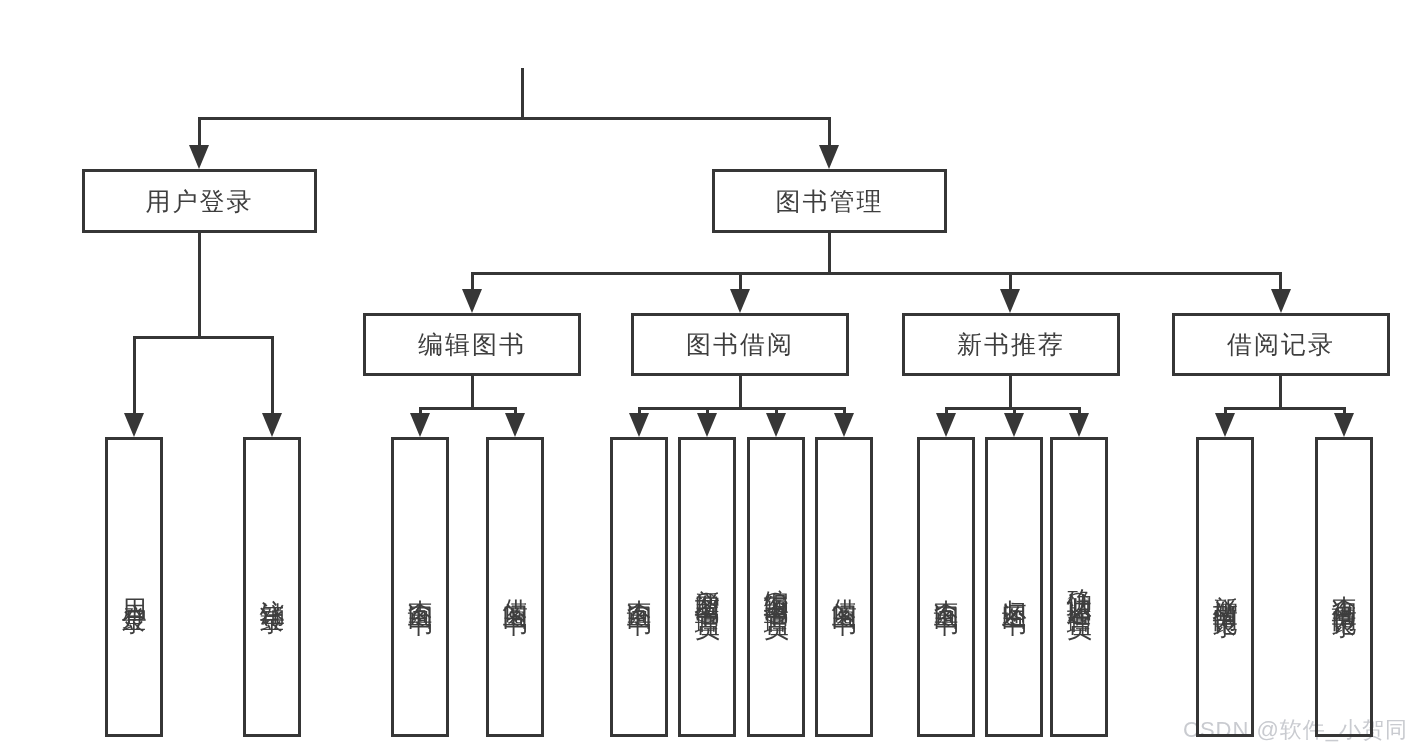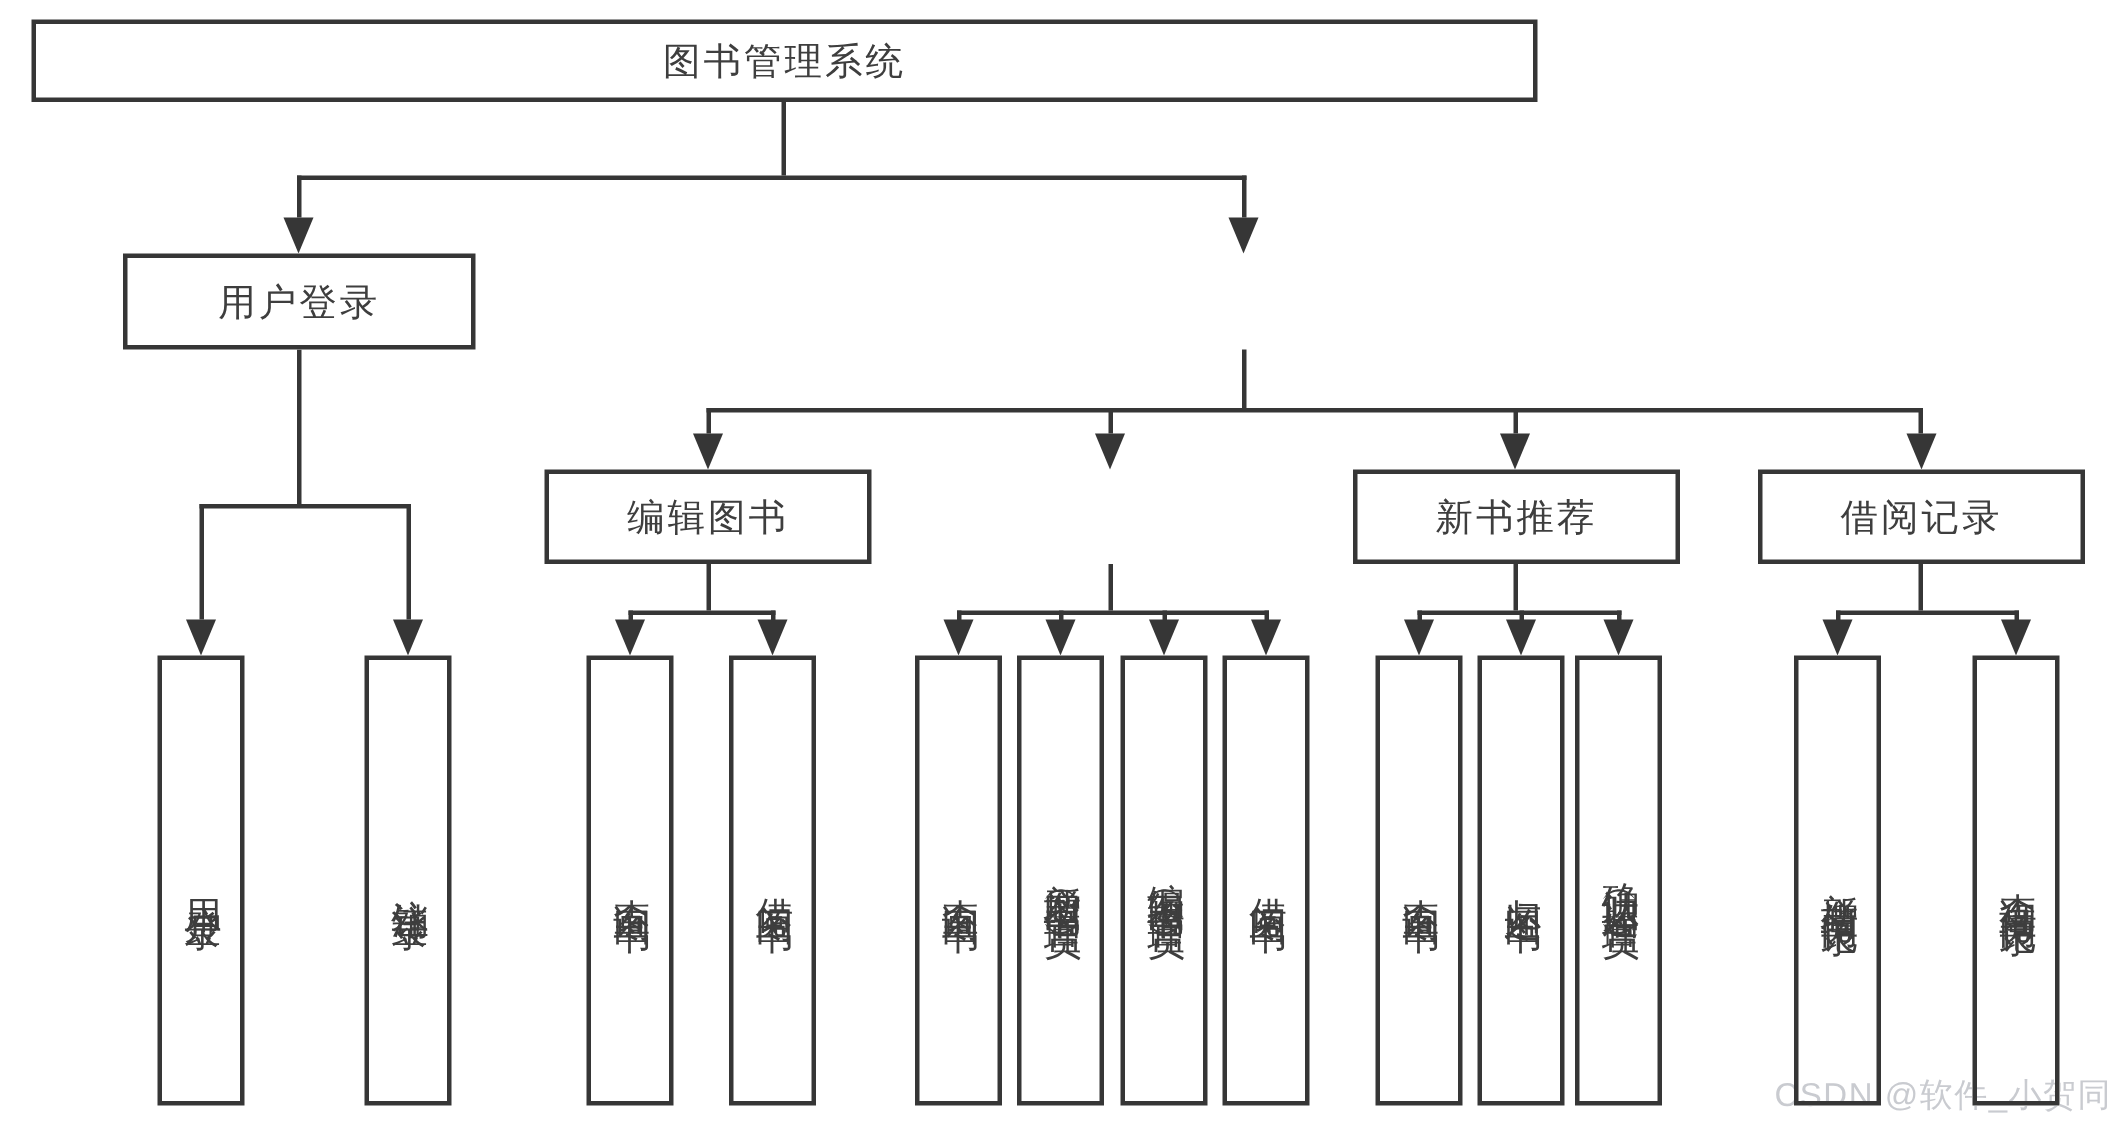--- a/index.html
+++ b/index.html
@@ -65,33 +65,33 @@
     mix-blend-mode:darken;
     z-index:6;
     white-space:nowrap;
   }
 </style>
 </head>
 <body>
 
 <div class="canvas">
 
-  <div class="box" style="left:21px;top:13px;width:1004px;height:55px">
-    <span>图书管理系统</span>
-  </div>
 
   <div class="vl" style="left:521px;top:68px;height:49px"></div>
   <div class="hl" style="left:198px;top:117px;width:633px"></div>
   <div class="vl" style="left:198px;top:117px;height:28px"></div>
   <div class="arr" style="left:189px;top:145px"></div>
   <div class="vl" style="left:828px;top:117px;height:28px"></div>
   <div class="arr" style="left:819px;top:145px"></div>
 
   <div class="box" style="left:82px;top:169px;width:235px;height:64px">
     <span>用户登录</span>
+  </div>
+  <div class="box" style="left:712px;top:169px;width:235px;height:64px">
+    <span>图书管理</span>
   </div>
 
   <div class="vl" style="left:198px;top:233px;height:103px"></div>
   <div class="hl" style="left:133px;top:336px;width:141px"></div>
   <div class="vl" style="left:133px;top:336px;height:77px"></div>
   <div class="arr" style="left:124px;top:413px"></div>
   <div class="vl" style="left:271px;top:336px;height:77px"></div>
   <div class="arr" style="left:262px;top:413px"></div>
 
   <div class="vl" style="left:828px;top:233px;height:39px"></div>
@@ -101,20 +101,23 @@
   <div class="vl" style="left:739px;top:272px;height:17px"></div>
   <div class="arr" style="left:730px;top:289px"></div>
   <div class="vl" style="left:1009px;top:272px;height:17px"></div>
   <div class="arr" style="left:1000px;top:289px"></div>
   <div class="vl" style="left:1279px;top:272px;height:17px"></div>
   <div class="arr" style="left:1271px;top:289px"></div>
 
   <div class="box" style="left:363px;top:313px;width:218px;height:63px">
     <span>编辑图书</span>
   </div>
+  <div class="box" style="left:631px;top:313px;width:218px;height:63px">
+    <span>图书借阅</span>
+  </div>
   <div class="box" style="left:902px;top:313px;width:218px;height:63px">
     <span>新书推荐</span>
   </div>
   <div class="box" style="left:1172px;top:313px;width:218px;height:63px">
     <span>借阅记录</span>
   </div>
 
   <div class="vl" style="left:471px;top:376px;height:31px"></div>
   <div class="hl" style="left:419px;top:407px;width:98px"></div>
   <div class="vl" style="left:419px;top:407px;height:7px"></div>

